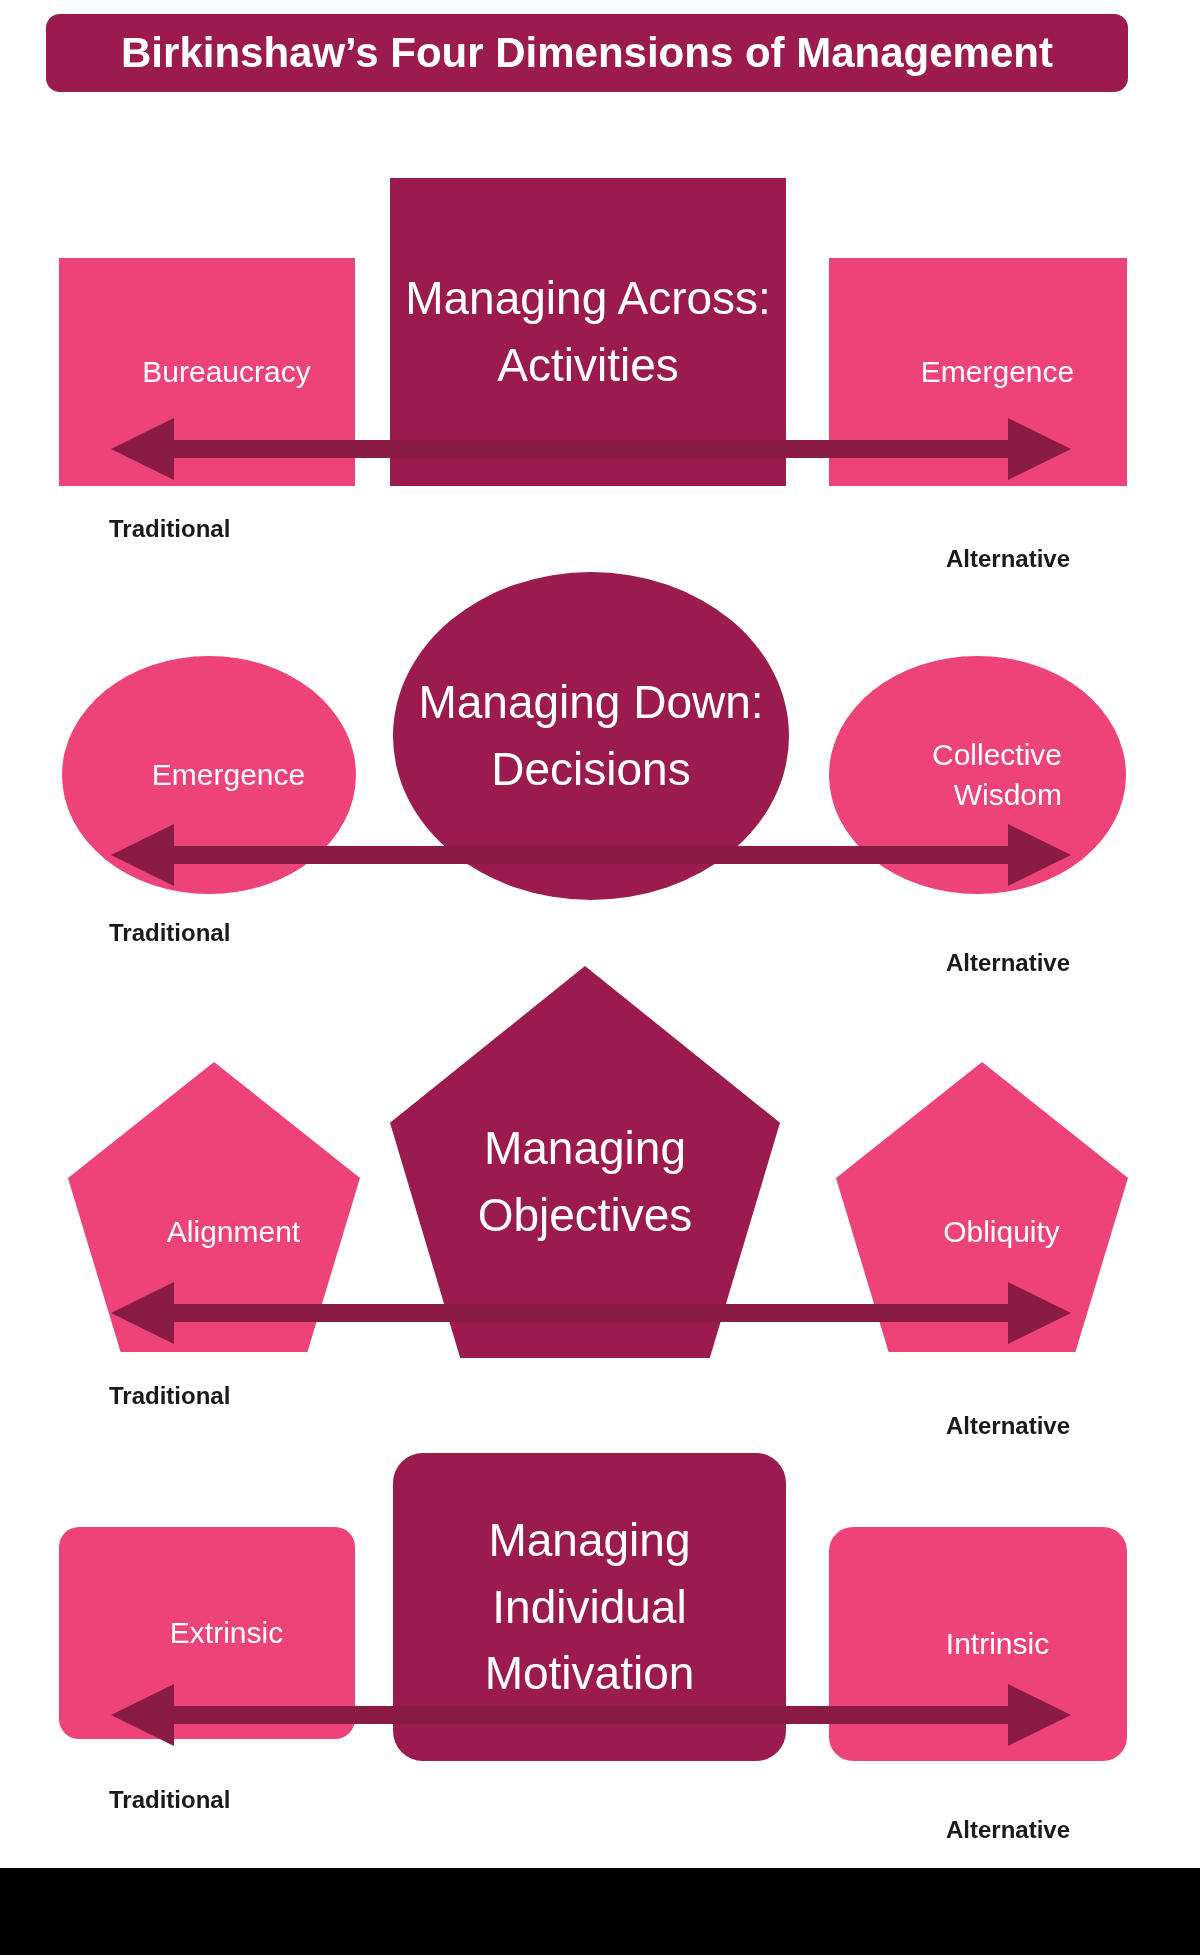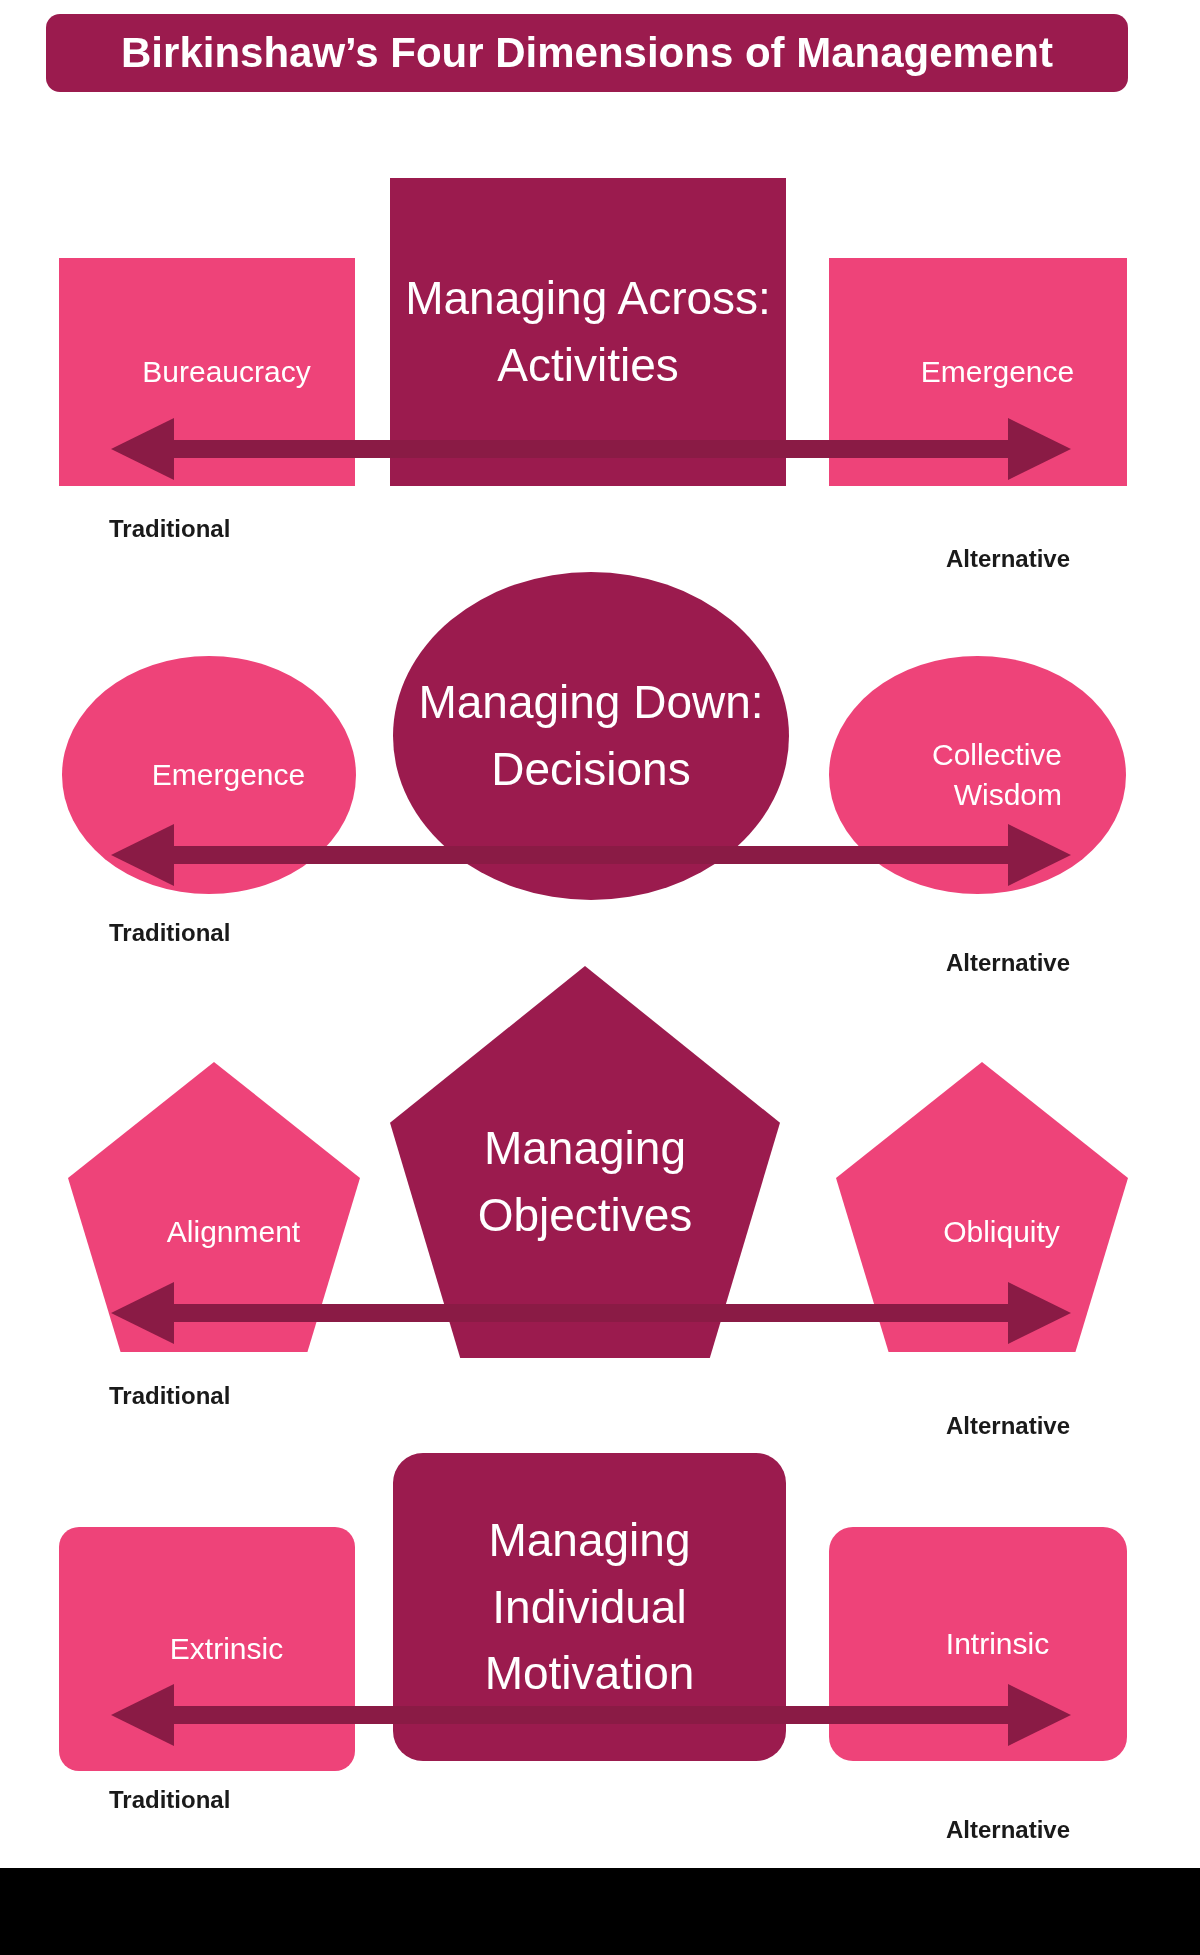--- a/index.html
+++ b/index.html
@@ -50,21 +50,21 @@
   .r2-right  { left: 829px; top: 656px; width: 297px; height: 238px; text-align: right; }
 
   
   .pentagon { clip-path: polygon(50% 0%, 100% 40%, 82% 100%, 18% 100%, 0% 40%); }
   .r3-center { left: 390px; top: 966px;  width: 390px; height: 392px; padding-top: 40px; }
   .r3-left   { left: 68px;  top: 1062px; width: 292px; height: 290px; padding-top: 50px; }
   .r3-right  { left: 836px; top: 1062px; width: 292px; height: 290px; padding-top: 50px; }
 
   
   .r4-center { left: 393px; top: 1453px; width: 393px; height: 308px; border-radius: 30px; }
-  .r4-left   { left: 59px;  top: 1527px; width: 296px; height: 244px; border-radius: 20px; }
+  .r4-left   { left: 59px;  top: 1527px; width: 296px; height: 212px; border-radius: 20px; }
   .r4-right  { left: 829px; top: 1527px; width: 298px; height: 234px; border-radius: 24px; }
 
   
   .arrow {
     position: absolute;
     left: 110px; width: 962px; height: 70px;
     color: var(--arrow, #8A1B45);
   }
   .arrow svg { width: 100%; height: 100%; display: block; }
   .arrow-1 { top: 414px; }

